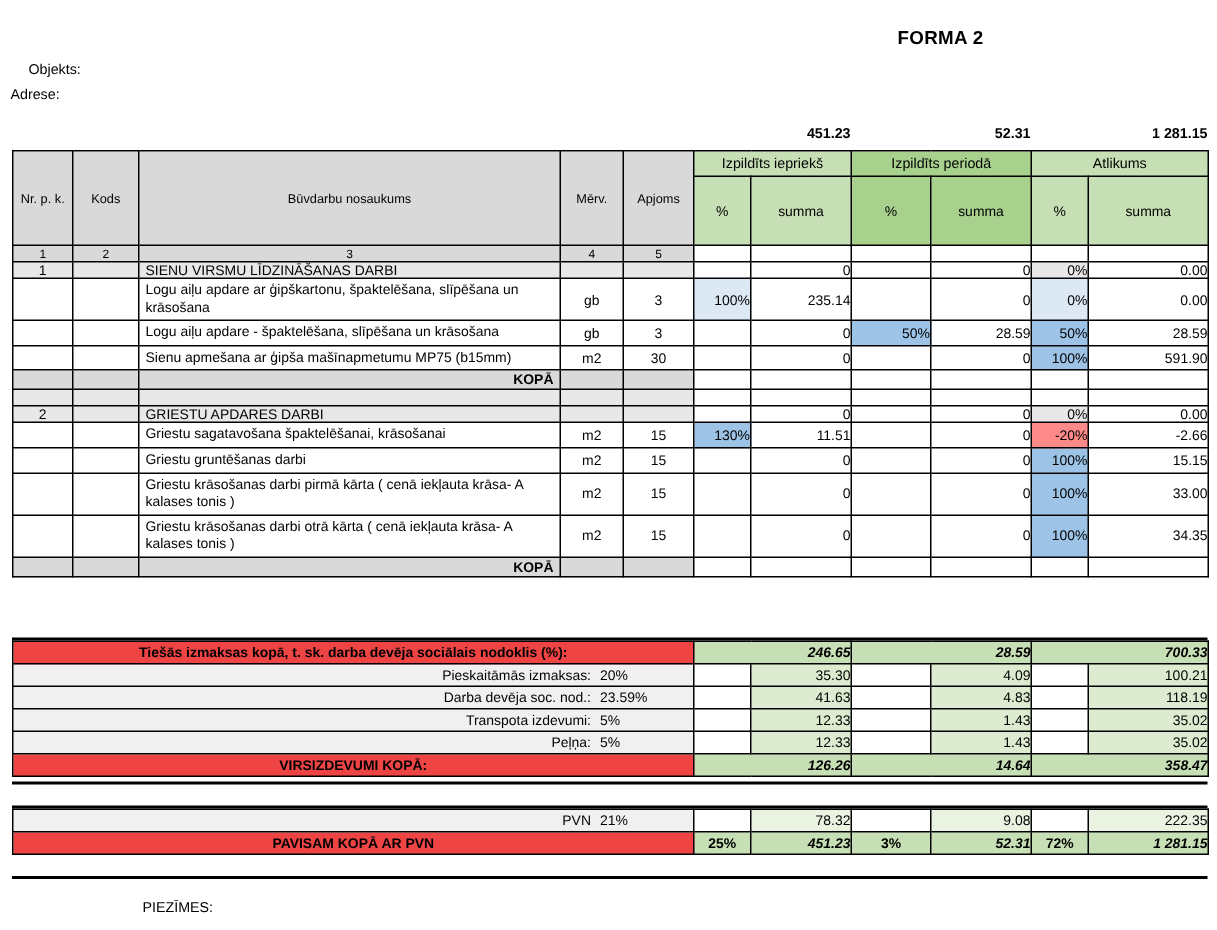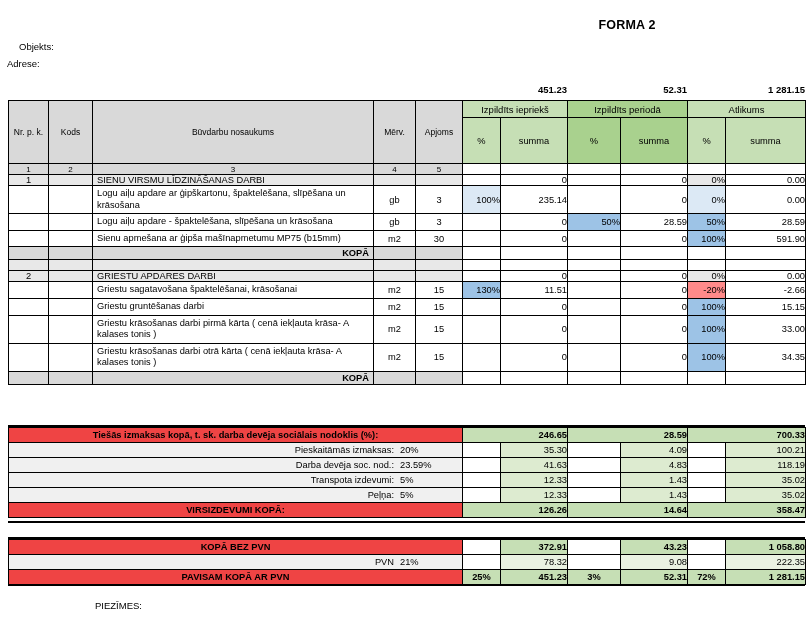--- a/index.html
+++ b/index.html
@@ -47,21 +47,21 @@
 
   
   .sumblk{position:absolute;border-collapse:collapse;table-layout:fixed;font-size:9.3px;}
   .sumblk td{border:1px solid #000;padding:0;height:14px;vertical-align:middle;}
   #sum1{left:8px;top:427px;width:797px;}
   #sum2{left:8px;top:539px;width:797px;}
   .lab-grey{background:#ef4444;text-align:center;font-weight:bold;font-size:9.3px;}
   .lab-light{background:#f0f0f0;font-size:9.3px;margin-top:17px;}
   .lab-light .t{display:inline-block;text-align:right;padding-right:6px;}
   .lab-light .p{display:inline-block;text-align:left;}
-  .gr-dark{background:#c6dfb5;text-align:right;padding-right:3px;font-weight:bold;}
+  .gr-dark{background:#c6dfb5;text-align:right;padding-right:3px;font-weight:bold;font-style:italic;}
   .gr-light{background:#ddebd0;text-align:right;padding-right:3px;}
   .gr-pale{background:#eaf2e2;text-align:right;padding-right:3px;margin-left:47px;}
   .wh{background:#ffffff;}
   .pctc{text-align:center;font-weight:bold;font-size:9.3px;background:#c6dfb5;}
 
   .piezimes{position:absolute;left:95px;top:600px;font-size:9.5px;}
 
   .topbar{position:absolute;left:8px;top:425px;width:797px;height:2px;background:#000;}
   .botbar{position:absolute;left:8px;top:584px;width:797px;height:2px;background:#000;}
   .topbar2{position:absolute;left:8px;top:537px;width:797px;height:2px;background:#000;}
@@ -357,29 +357,20 @@
       <col style="width:454px">
       <col style="width:38px">
         <col style="width:67px">
       <col style="width:53px">
         <col style="width:67px">
       <col style="width:38px">
         <col style="width:80px">
     </colgroup>
     <tbody id="tbody-sum2">
         <tr>
-          <td class="lab-grey">KOPĀ BEZ PVN</td>
-          <td class="wh"></td>
-          <td class="gr-dark">372.91</td>
-          <td class="wh"></td>
-          <td class="gr-dark">43.23</td>
-          <td class="wh"></td>
-          <td class="gr-dark">1 058.80</td>
-        </tr>
-        <tr>
           <td class="lab-light"><span class="t" style="width:385px">PVN</span><span class="p" style="width:60px">21%</span></td>
           <td class="wh"></td>
           <td class="gr-pale">78.32</td>
           <td class="wh"></td>
           <td class="gr-pale">9.08</td>
           <td class="wh"></td>
           <td class="gr-pale">222.35</td>
         </tr>
         <tr>
           <td class="lab-grey">PAVISAM KOPĀ AR PVN</td>

